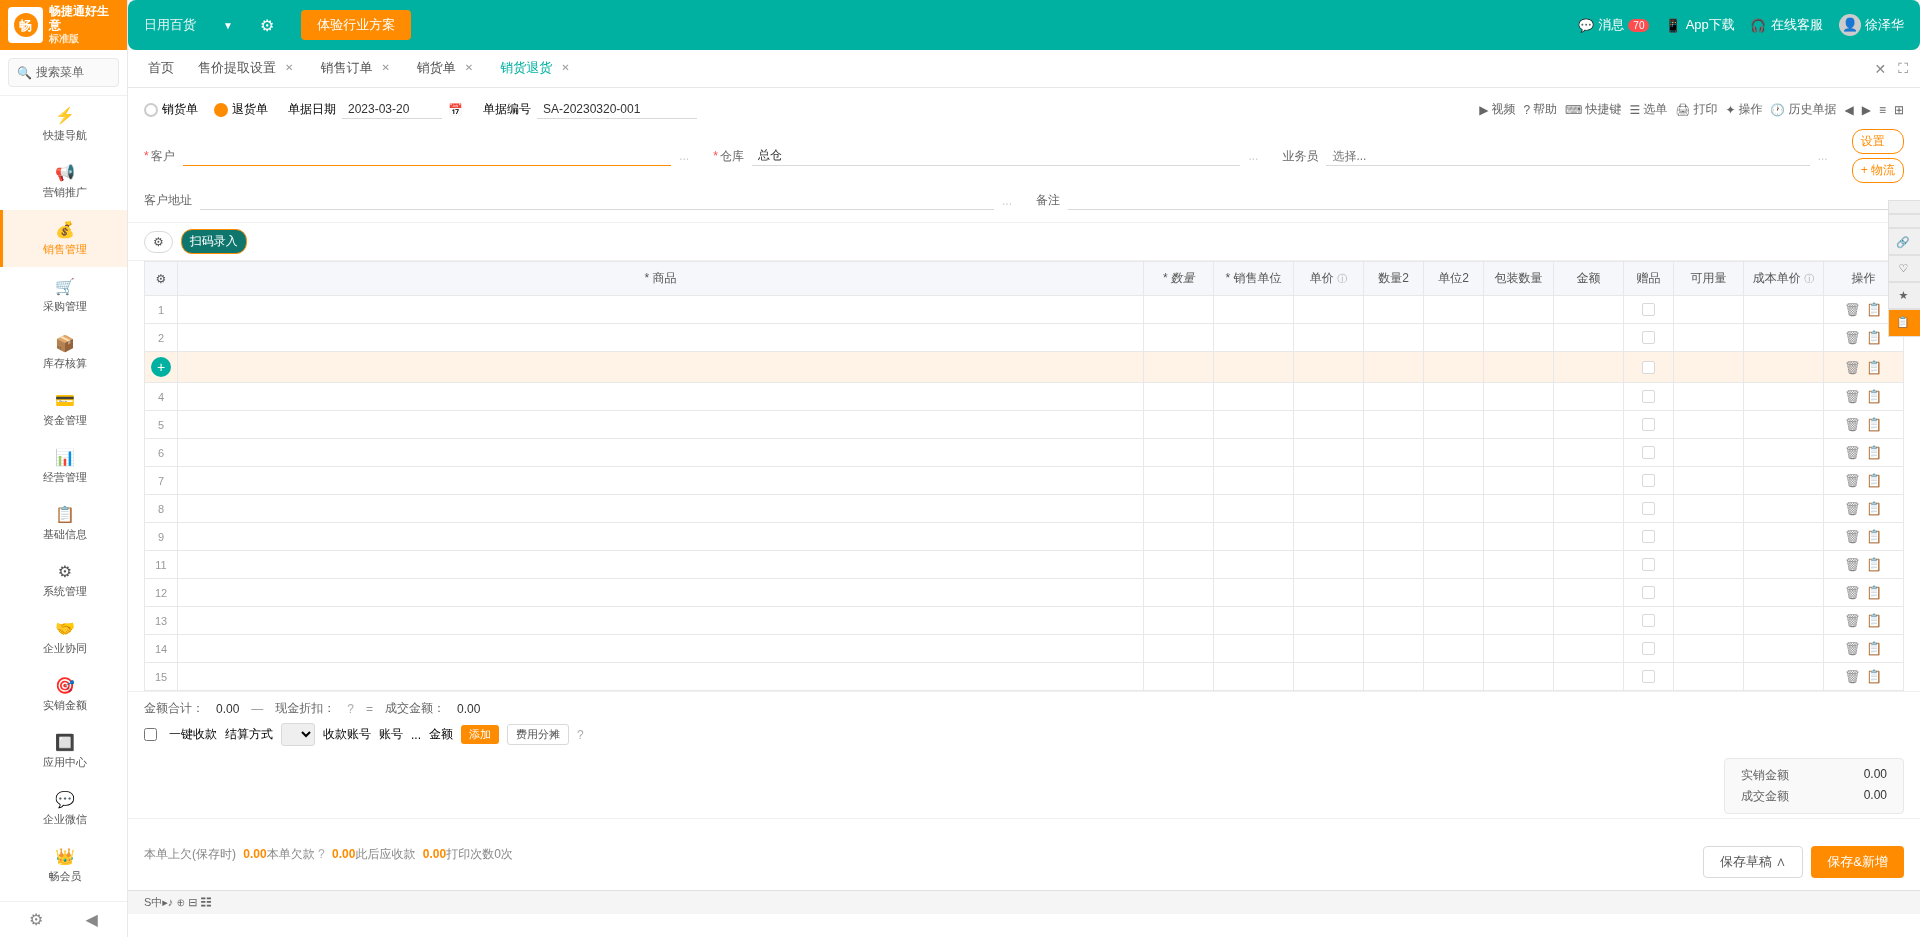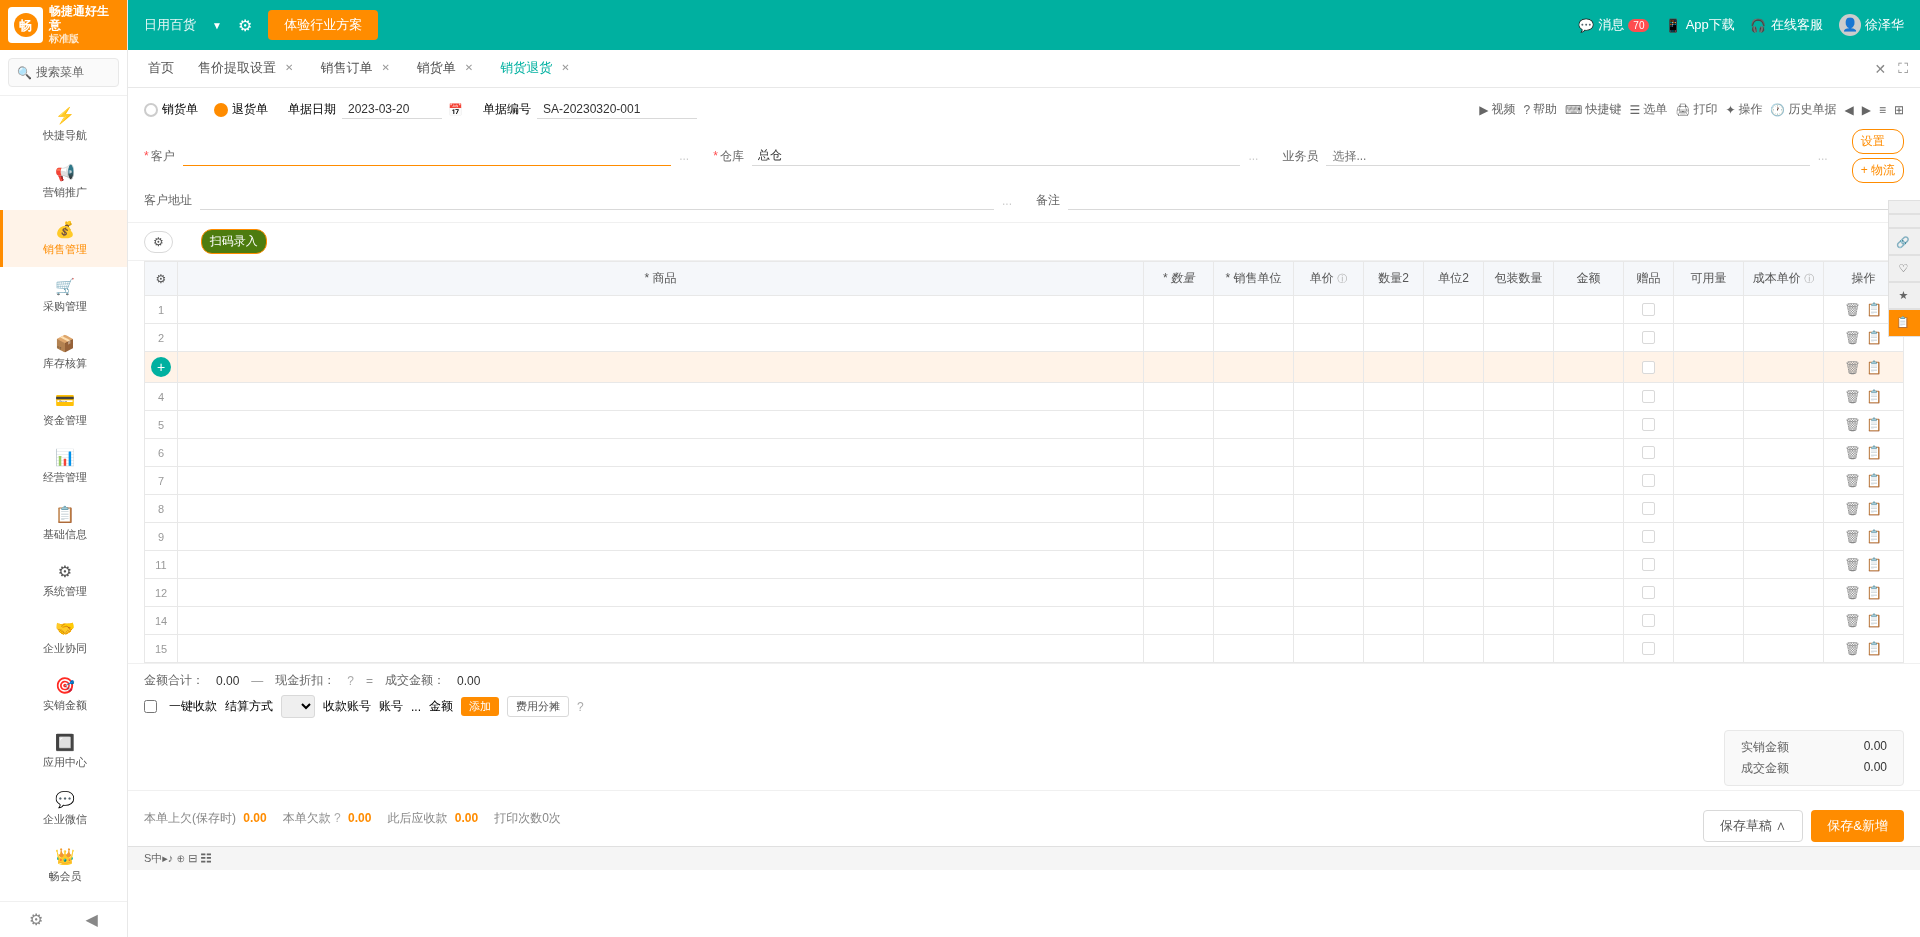--- a/index.html
+++ b/index.html
@@ -16,21 +16,21 @@
     .sidebar-item { display: flex; flex-direction: column; align-items: center; padding: 10px 4px; cursor: pointer; color: #555; font-size: 11px; gap: 3px; border-left: 3px solid transparent; }
     .sidebar-item.active { background: #fff3e8; color: #ff8c00; border-left: 3px solid #ff8c00; }
     .sidebar-item-icon { font-size: 16px; }
     .sidebar-footer { padding: 8px; display: flex; justify-content: space-around; border-top: 1px solid #f0f0f0; }
     .sidebar-footer-btn { background: none; border: none; cursor: pointer; color: #888; font-size: 16px; }
 
     
     .main { flex: 1; display: flex; flex-direction: column; overflow: hidden; }
 
     
-    .topbar { background: #00b0a0; height: 50px; display: flex; align-items: center; padding: 0 16px; gap: 16px; }
+    .topbar { background: #00b0a0; height: 50px; display: flex; align-items: center; padding: 0 16px; gap: 27px; border-radius: 8px; }
     .topbar-nav { color: white; font-size: 13px; cursor: pointer; opacity: 0.9; }
     .topbar-settings { background: none; border: none; cursor: pointer; color: white; font-size: 16px; }
     .topbar-btn { background: #ff8c00; color: white; border: none; border-radius: 4px; padding: 6px 16px; cursor: pointer; font-size: 13px; }
     .topbar-right { margin-left: auto; display: flex; align-items: center; gap: 16px; color: white; font-size: 13px; }
     .topbar-right-item { display: flex; align-items: center; gap: 4px; cursor: pointer; }
     .badge-red { background: #ff4d4f; color: white; border-radius: 10px; font-size: 10px; padding: 1px 5px; }
 
     
     .tabbar { background: white; display: flex; align-items: center; border-bottom: 1px solid #e8e8e8; height: 38px; padding: 0 8px; }
     .tab { padding: 4px 12px; height: 54px; display: flex; align-items: center; gap: 6px; cursor: pointer; font-size: 13px; color: #555; border-bottom: 2px solid transparent; }
@@ -55,21 +55,21 @@
     .field-label { color: #666; white-space: nowrap; font-size: 12px; }
     .field-label.required::before { content: '*'; color: #ff4d4f; margin-right: 2px; }
     .field-input { flex: 1; border: none; border-bottom: 1px solid #d9d9d9; padding: 2px 6px; font-size: 12px; outline: none; color: #333; min-width: 120px; }
     .field-dots { color: #ccc; }
     .form-actions-right { margin-left: auto; display: flex; align-items: center; gap: 8px; font-size: 12px; color: #666; }
     .form-actions-right span { cursor: pointer; display: flex; align-items: center; gap: 3px; }
 
     
     .toolbar { padding: 6px 16px; background: white; display: flex; align-items: center; gap: 8px; border-bottom: 1px solid #f0f0f0; }
     .toolbar-btn { border: 1px solid #d9d9d9; background: white; padding: 3px 8px; border-radius: 11px; cursor: pointer; font-size: 12px; color: #555; display: flex; align-items: center; gap: 3px; }
-    .toolbar-btn.barcode { background: #4d7c0f; color: white; border-color: #ff8c00; margin-left: 20px; }
+    .toolbar-btn.barcode { background: #0f766e; color: white; border-color: #ff8c00; }
 
     
     .table-wrapper { padding: 0 16px; }
     .data-table { width: 100%; border-collapse: collapse; font-size: 12px; }
     .data-table th { background: #f5f7fa; padding: 8px 6px; text-align: center; border: 1px solid #e8e8e8; color: #555; font-weight: normal; white-space: nowrap; }
     .data-table td { padding: 5px 6px; border: 1px solid #e8e8e8; text-align: center; color: #333; height: 28px; }
     .data-table tr.highlighted td { background: #fff3e8; }
     .row-num { color: #999; font-size: 11px; }
     .checkbox-cell { display: flex; justify-content: center; align-items: center; }
     .checkbox-fake { width: 13px; height: 13px; border: 1px solid #d9d9d9; background: white; display: inline-block; border-radius: 2px; }
@@ -84,21 +84,21 @@
     .bottom-row2 { display: flex; align-items: center; gap: 8px; margin-top: 6px; font-size: 12px; }
     .amount-label { color: #666; }
     .amount-value { color: #333; font-weight: 500; }
     .minus-icon { color: #999; }
     .equals-icon { color: #999; }
     .question-icon { color: #aaa; cursor: pointer; }
     .fee-btn { background: none; border: 1px solid #d9d9d9; border-radius: 3px; padding: 2px 8px; cursor: pointer; color: #555; font-size: 11px; }
     .add-btn-small { background: #ff8c00; color: white; border: none; border-radius: 3px; padding: 2px 8px; cursor: pointer; font-size: 11px; }
 
     
-    .doc-footer { padding: 4px 16px; display: flex; align-items: center; gap: 16px; background: white; border-top: 1px solid #f0f0f0; font-size: 12px; color: #555; }
+    .doc-footer { padding: 12px 16px; display: flex; align-items: center; gap: 0; background: white; border-top: 1px solid #f0f0f0; font-size: 12px; color: #555; }
     .footer-actions { margin-left: auto; display: flex; gap: 8px; margin-top: 15px; }
     .btn-save { background: white; border: 1px solid #d9d9d9; border-radius: 4px; padding: 6px 16px; cursor: pointer; color: #555; font-size: 13px; }
     .btn-save-new { background: #ff8c00; border: none; border-radius: 4px; padding: 6px 16px; cursor: pointer; color: white; font-size: 13px; }
     .print-info { color: #888; }
     .summary-row { display: flex; justify-content: space-between; gap: 24px; padding: 2px 0; }
     .summary-label { color: #666; }
     .summary-value { color: #333; font-weight: 500; }
 
     
     .right-float { position: fixed; right: 0; top: 200px; display: flex; flex-direction: column; gap: 0; z-index: 100; }
@@ -601,20 +601,44 @@
               <td></td>
               <td>
                 <div class="action-icons">
                   <span class="action-icon">🗑</span>
                   <span class="action-icon">📋</span>
                 </div>
               </td>
             </tr>
             <tr>
               <td><span class="row-num">12</span></td>
+              <td></td>
+              <td></td>
+              <td></td>
+              <td></td>
+              <td></td>
+              <td></td>
+              <td></td>
+              <td></td>
+              <td>
+                <div class="checkbox-cell">
+                  <span class="checkbox-fake"></span>
+                </div>
+              </td>
+              <td></td>
+              <td></td>
+              <td>
+                <div class="action-icons">
+                  <span class="action-icon">🗑</span>
+                  <span class="action-icon">📋</span>
+                </div>
+              </td>
+            </tr>
+            <tr>
+              <td><span class="row-num">13</span></td>
               <td></td>
               <td></td>
               <td></td>
               <td></td>
               <td></td>
               <td></td>
               <td></td>
               <td></td>
               <td>
                 <div class="checkbox-cell">

